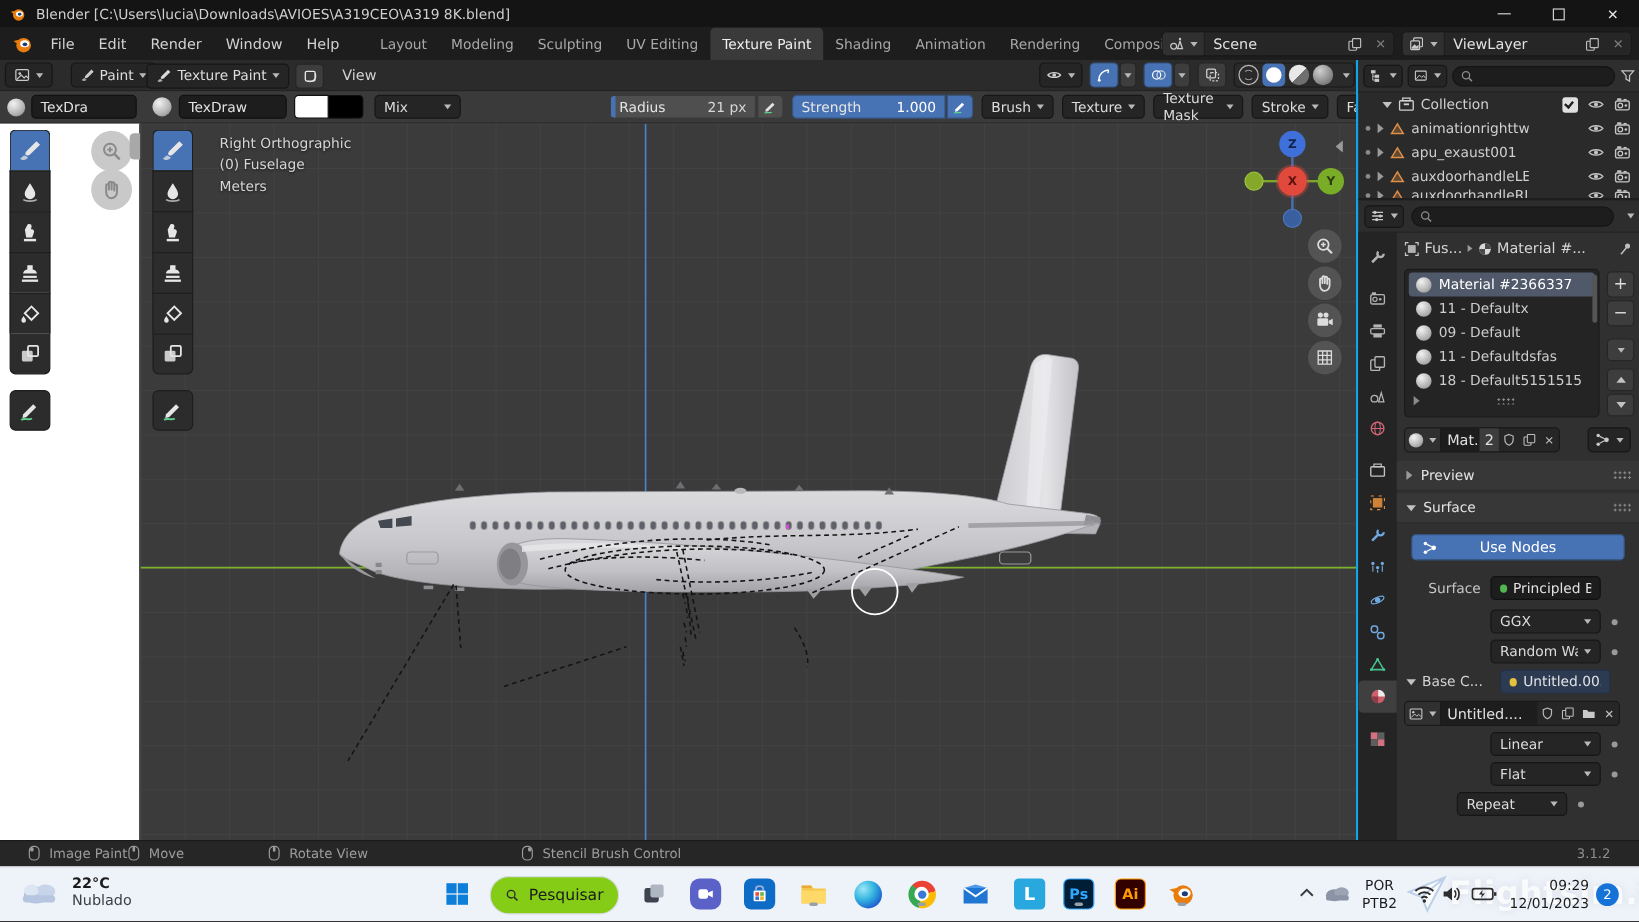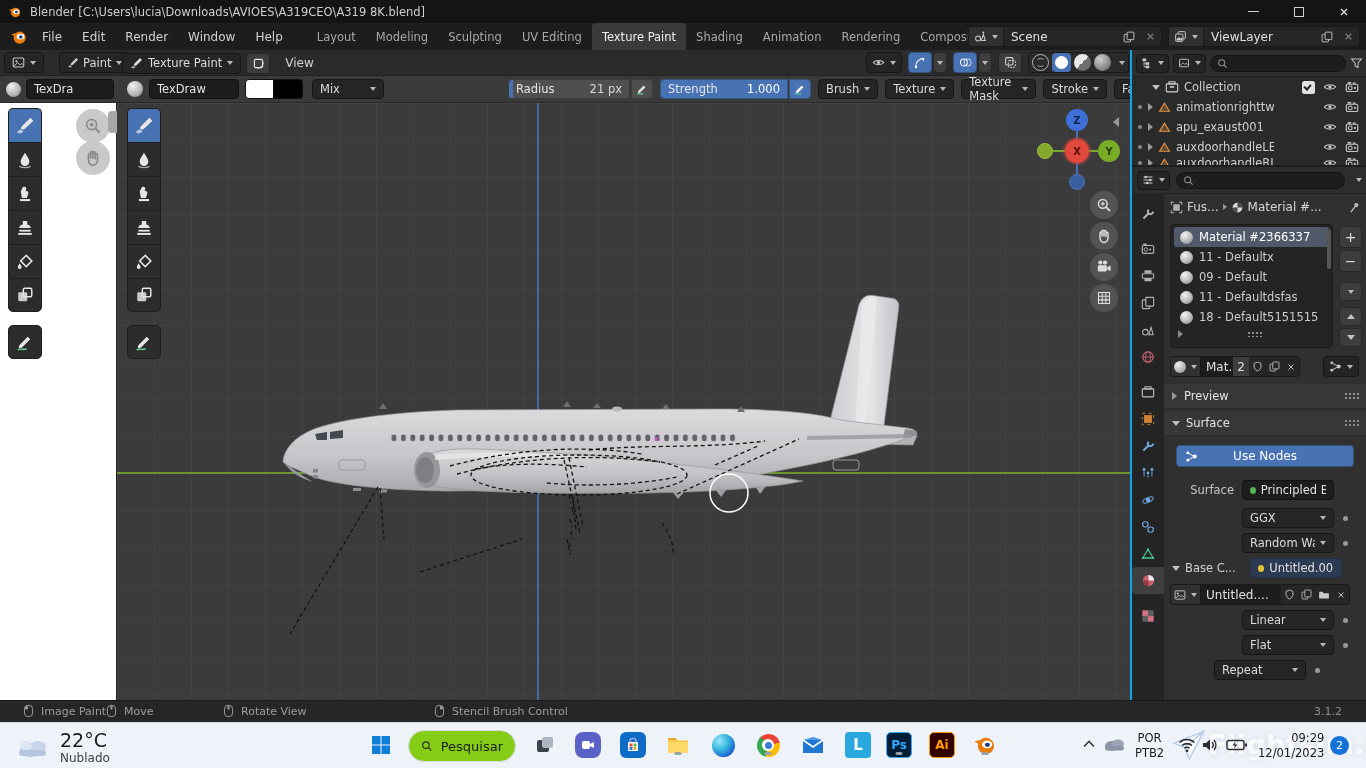--- a/index.html
+++ b/index.html
@@ -603,20 +603,25 @@
             <use href="#i-mask"></use>
           </svg>
         </div>
       <div class="toolbtn annot">
           <svg class="ic" width="18" height="18">
             <use href="#i-pencil"></use>
           </svg>
         </div>
     </div>
 
+    <div class="abs vpinfo" style="left:66px;top:7px">
+      <div>Right Orthographic</div>
+      <div>(0) Fuselage</div>
+      <div>Meters</div>
+    </div>
 
     <div class="abs" style="left:915px;top:3px;width:90px;height:90px">
       <div class="abs" style="left:13px;top:44px;width:64px;height:2px;background:#7aa82c"></div>
       <div class="abs" style="left:44px;top:16px;width:2px;height:60px;background:#4a6fb4"></div>
       <div class="abs gizmo-ball" style="left:34px;top:3px;width:22px;height:22px;background:#3f6fd8;color:#132festival448">
           <span style="color:#10234e">Z</span>
         </div>
       <div class="abs gizmo-ball" style="left:66px;top:34px;width:22px;height:22px;background:#7aad27">
           <span style="color:#2c3c0e">Y</span>
         </div>
@@ -1128,21 +1133,21 @@
   <div class="abs taskbar">
 
     <div class="abs row" style="left:14px;top:6px;gap:8px">
       <svg width="38" height="28" viewBox="0 0 38 28">
         <ellipse cx="16" cy="17" rx="10" ry="7" fill="#aebfdd"></ellipse>
           <ellipse cx="24" cy="14" rx="8" ry="6" fill="#c7d4ea"></ellipse>
           <ellipse cx="12" cy="13" rx="6" ry="5" fill="#dce5f2"></ellipse>
           <rect x="5" y="17" width="27" height="6" rx="3" fill="#b7c6e0"></rect>
       </svg>
       <div>
-        <div style="font-size:19px;font-weight:400">22°C</div>
+        <div style="font-size:12px;font-weight:700">22°C</div>
         <div style="font-size:12px;color:#3c4048">Nublado</div>
       </div>
     </div>
 
     <div class="abs tbicon" style="left:368px;top:9px">
       <svg width="20" height="20" viewBox="0 0 20 20">
         <rect x="1" y="1" width="8.5" height="8.5" fill="#0e7fd8"></rect>
           <rect x="10.5" y="1" width="8.5" height="8.5" fill="#0e7fd8"></rect>
           <rect x="1" y="10.5" width="8.5" height="8.5" fill="#0e7fd8"></rect>
           <rect x="10.5" y="10.5" width="8.5" height="8.5" fill="#0e7fd8"></rect>

